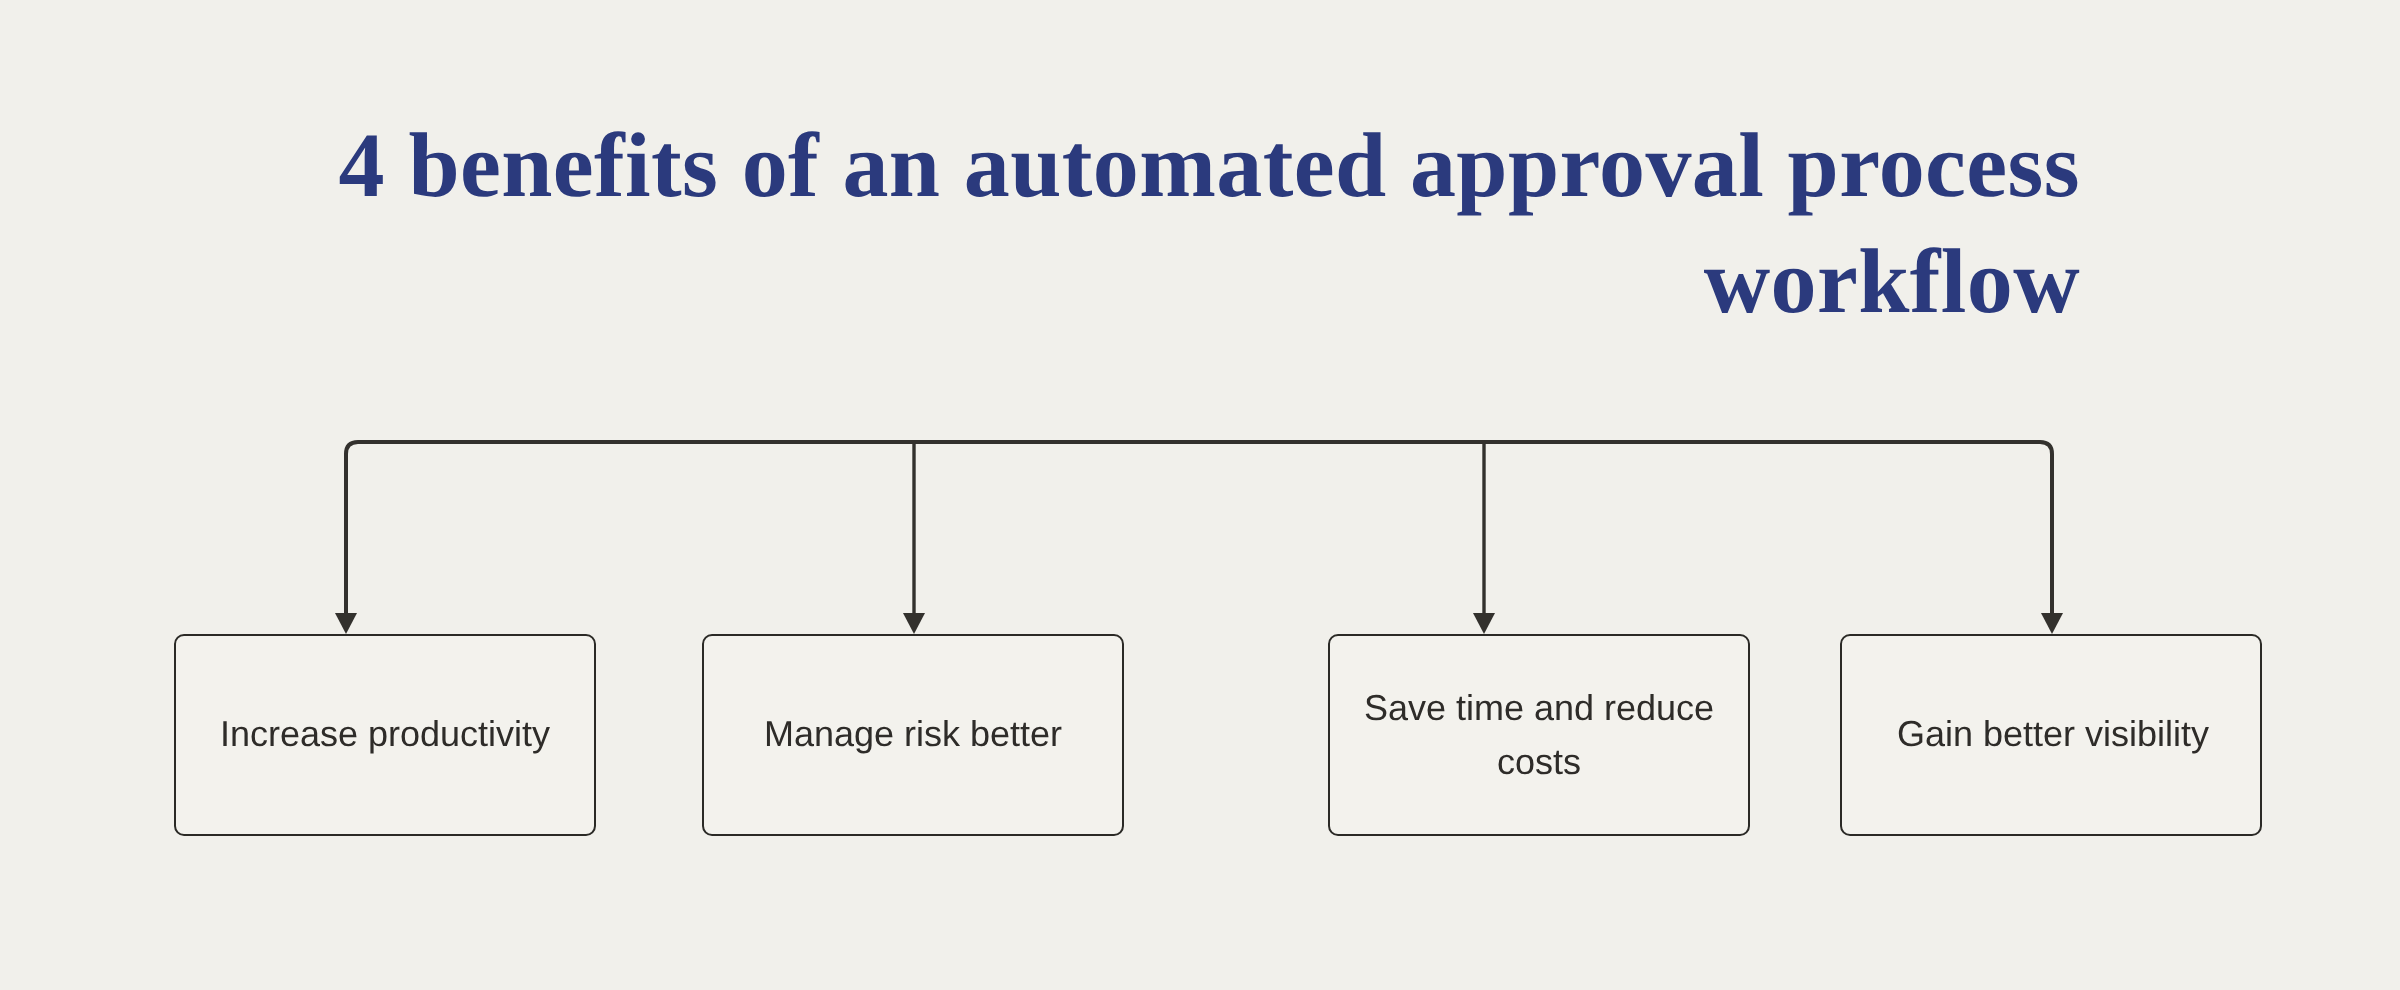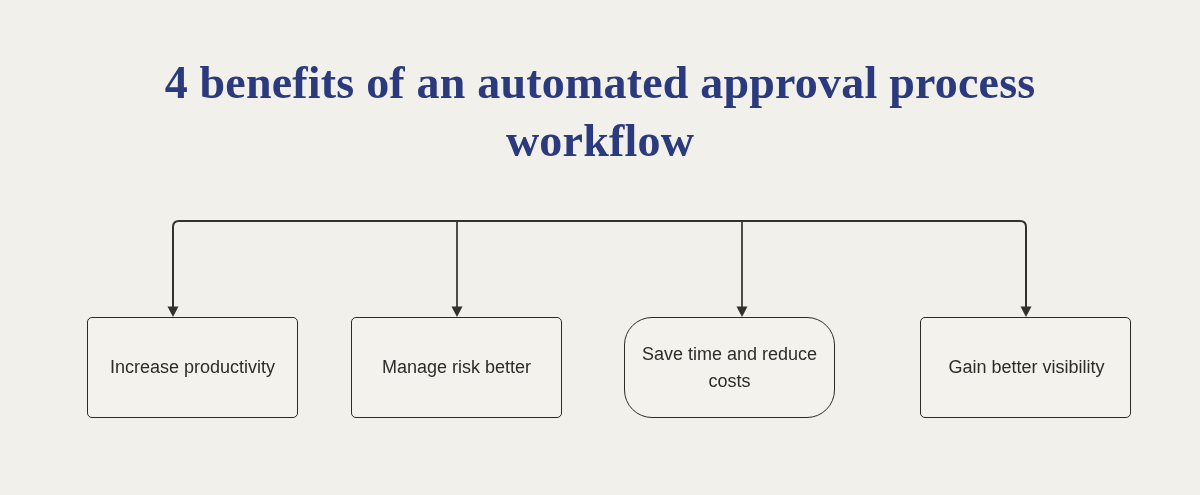--- a/index.html
+++ b/index.html
@@ -22,21 +22,21 @@
     width: 1200px;
     height: 495px;
     background: var(--background);
   }
   .title {
     position: absolute;
     top: 54px;
     left: 50%;
     transform: translateX(-50%);
     width: 880px;
-    text-align: center;
+    text-align: right;
     font-family: "Liberation Serif", serif;
     font-weight: 700;
     font-size: 46px;
     line-height: 58px;
     letter-spacing: 0.2px;
     color: var(--title-text);
   }
   .connector-svg {
     position: absolute;
     inset: 0;
@@ -60,21 +60,21 @@
     padding: 8px 14px;
   }
   .benefit-box .label {
     font-size: 18px;
     line-height: 27px;
     color: var(--box-text);
     font-weight: 400;
   }
   .box-1 { left: 67px; margin-left: 20px; }
   .box-2 { left: 351px; }
-  .box-3 { left: 624px; border-radius: 28px; }
+  .box-3 { left: 664px; }
   .box-4 { left: 920px; padding-left: 16px; }
 </style>
 </head>
 <body>
 
 <div class="canvas">
 
   <h1 class="title">4 benefits of an automated approval process workflow</h1>
 
   <svg class="connector-svg" viewBox="0 0 1200 495" xmlns="http://www.w3.org/2000/svg">

